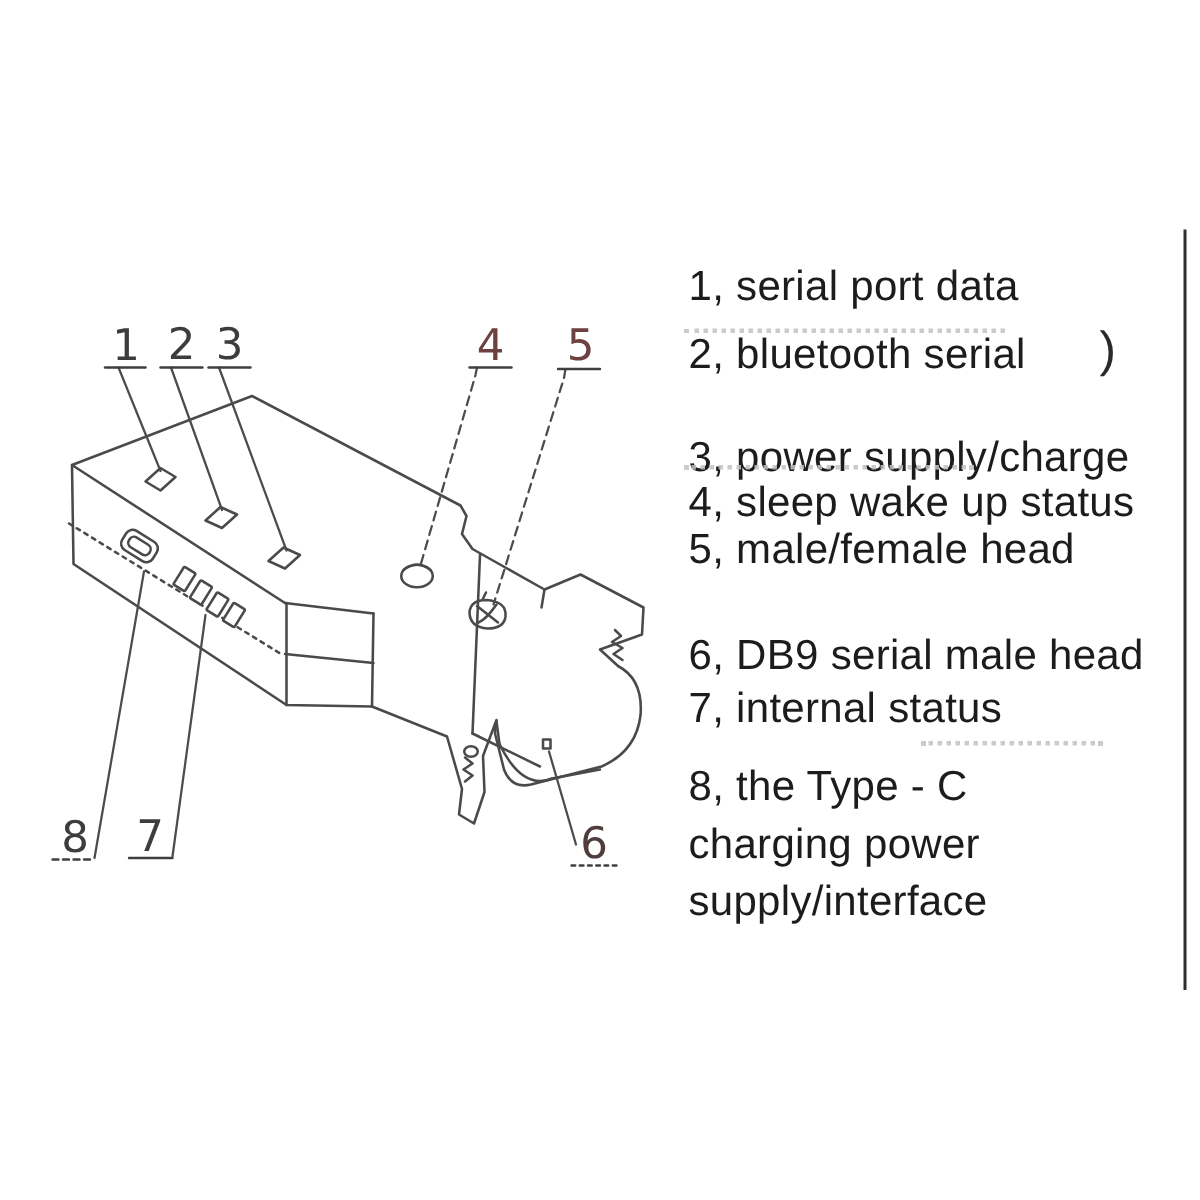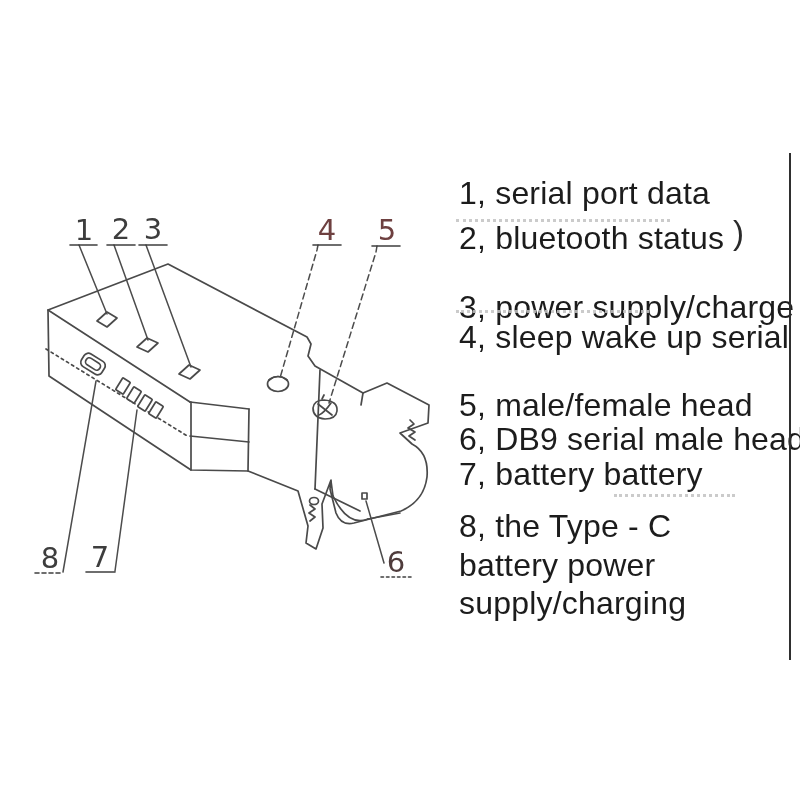--- a/index.html
+++ b/index.html
@@ -5,21 +5,21 @@
 <style>
   html,body{margin:0;padding:0;}
   body{
     width:800px;height:800px;position:relative;background:#ffffff;
     font-family:"Liberation Sans", sans-serif;overflow:hidden;
   }
   .canvas{position:absolute;inset:0;width:800px;height:800px;}
   svg{position:absolute;left:0;top:0;}
   .legend-line{
     position:absolute;left:459px;white-space:nowrap;
-    font-size:32px;color:#1c1c1c;letter-spacing:0.2px;
+    font-size:28px;color:#1c1c1c;letter-spacing:0.2px;
     font-family:"Liberation Sans", sans-serif;
   }
   .stray-paren{
     position:absolute;left:733px;top:214px;font-size:33px;color:#2a2a2a;
   }
   .ghost-artifact{
     position:absolute;height:0;border-top:3px dotted #c3c3c3;opacity:.85;
   }
   #ghost-1{left:456px;top:219px;width:214px;}
   #ghost-2{left:456px;top:310px;width:193px;}
@@ -141,29 +141,29 @@
       <text x="327" y="240" fill="#6e4040">4</text>
       <text x="387" y="240" fill="#6e4040">5</text>
       <text x="396" y="572" fill="#4f3c3c">6</text>
       <text x="100" y="567" fill="#3d3d3d">7</text>
       <text x="50" y="568" fill="#3d3d3d">8</text>
     </g>
   </svg>
 
   <div>
     <div class="legend-line" style="top:175px">1, serial port data</div>
-    <div class="legend-line" style="top:220px">2, bluetooth status</div>
+    <div class="legend-line" style="top:220px">2, bluetooth serial</div>
     <div class="legend-line" style="top:289px">3, power supply/charge</div>
-    <div class="legend-line" style="top:319px">4, sleep wake up serial</div>
-    <div class="legend-line" style="top:387px">5, male/female head</div>
+    <div class="legend-line" style="top:319px">4, sleep wake up status</div>
+    <div class="legend-line" style="top:350px">5, male/female head</div>
     <div class="legend-line" style="top:421px">6, DB9 serial male head</div>
-    <div class="legend-line" style="top:456px">7, battery battery</div>
+    <div class="legend-line" style="top:456px">7, internal status</div>
     <div class="legend-line" style="top:508px">8, the Type - C</div>
-    <div class="legend-line" style="top:547px">battery power</div>
-    <div class="legend-line" style="top:585px">supply/charging</div>
+    <div class="legend-line" style="top:547px">charging power</div>
+    <div class="legend-line" style="top:585px">supply/interface</div>
     <div class="stray-paren">)</div>
   </div>
 
   <div class="ghost-artifact" id="ghost-1"></div>
   <div class="ghost-artifact" id="ghost-2"></div>
   <div class="ghost-artifact" id="ghost-3"></div>
 
   <div class="right-border"></div>
 </div>
 

